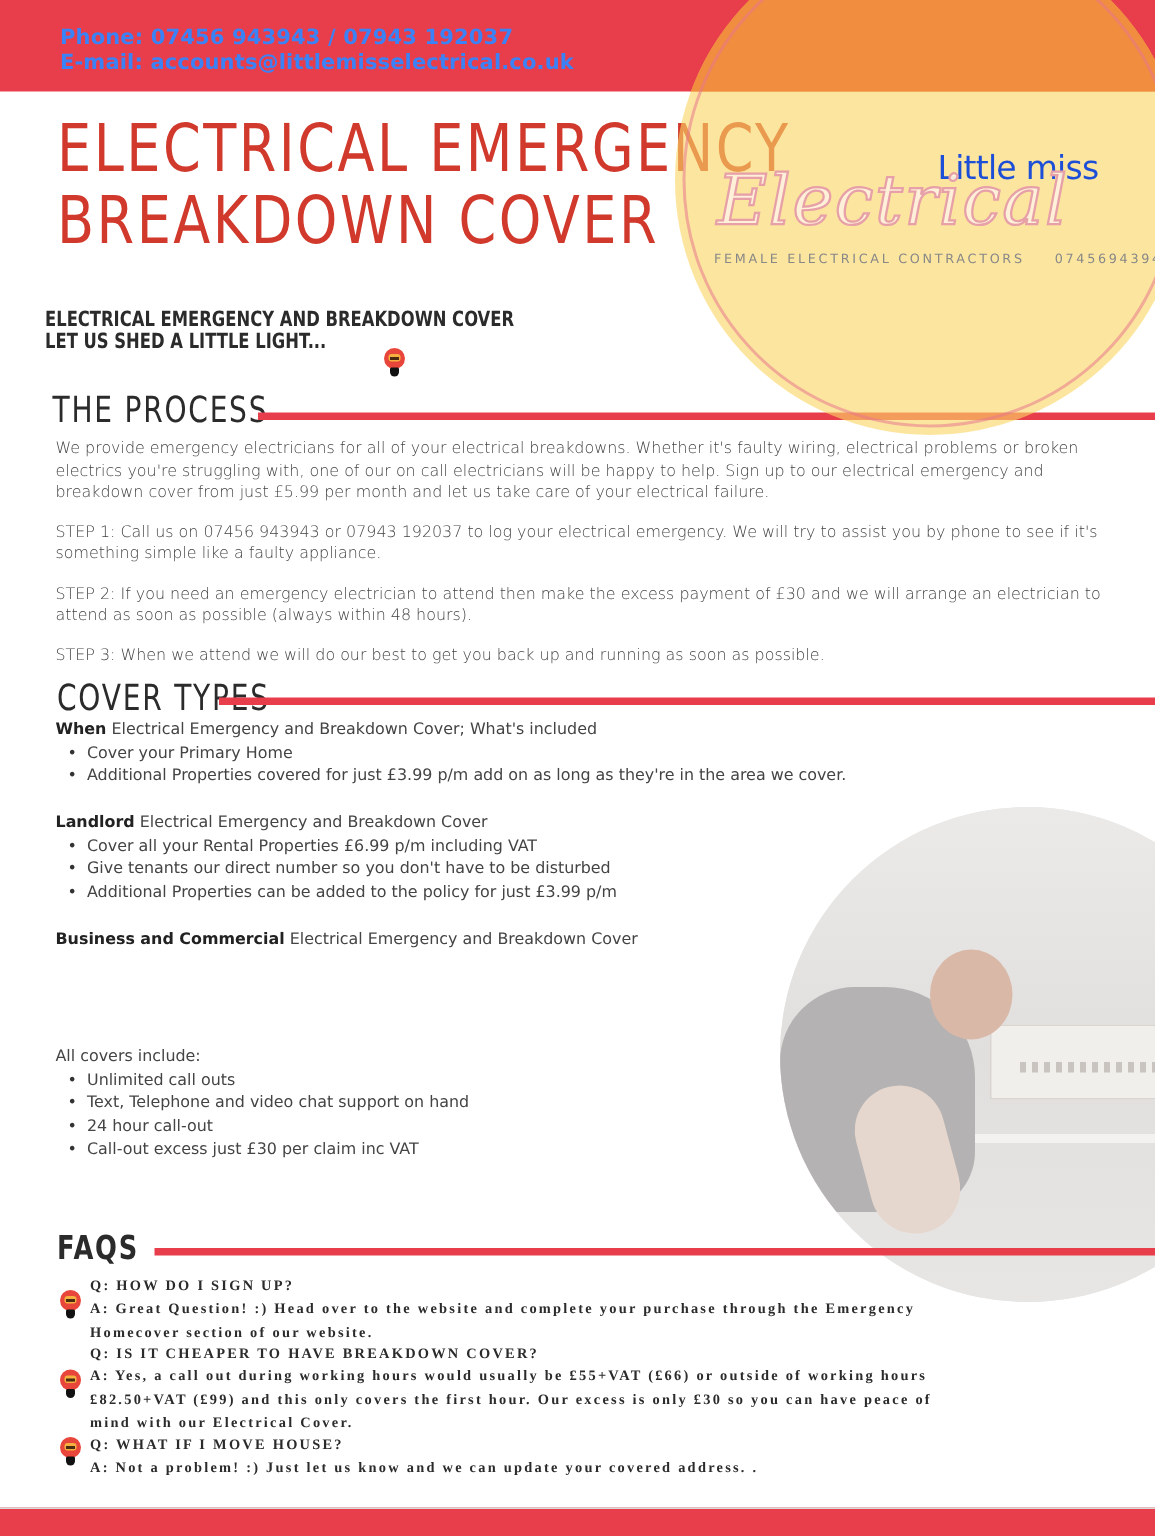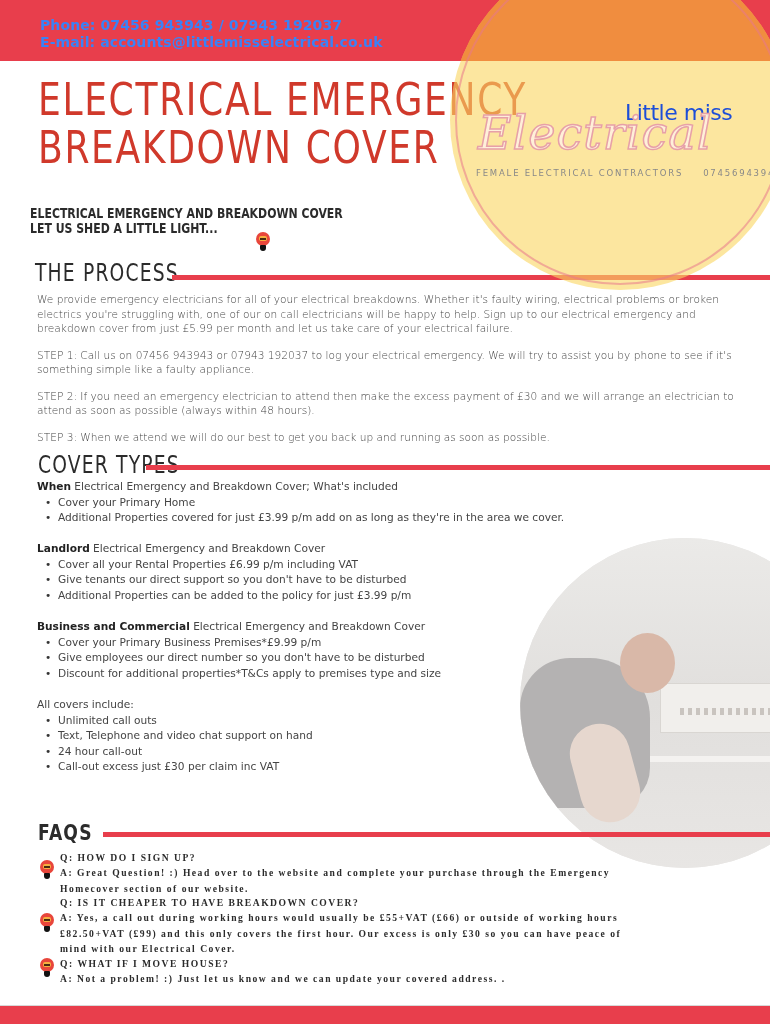--- a/index.html
+++ b/index.html
@@ -129,32 +129,27 @@
   <ul>
     <li>Cover your Primary Home</li>
     <li>Additional Properties covered for just £3.99 p/m add on as long as they're in the area we cover.</li>
   </ul>
 </div>
 
 <div class="cover-block" style="top:541px;">
   <div><b>Landlord</b><span> Electrical Emergency and Breakdown Cover</span></div>
   <ul>
     <li>Cover all your Rental Properties £6.99 p/m including VAT</li>
-    <li>Give tenants our direct support so you don't have to be disturbed</li>
+    <li>Give tenants our direct number so you don't have to be disturbed</li>
     <li>Additional Properties can be added to the policy for just £3.99 p/m</li>
   </ul>
 </div>
 
 <div class="cover-block" style="top:619px;">
   <div><b>Business and Commercial</b><span> Electrical Emergency and Breakdown Cover</span></div>
-  <ul>
-    <li>Cover your Primary Business Premises*£9.99 p/m</li>
-    <li>Give employees our direct number so you don't have to be disturbed</li>
-    <li>Discount for additional properties*T&amp;Cs apply to premises type and size</li>
-  </ul>
 </div>
 
 <div class="cover-block" style="top:697px;">
   <div>All covers include:</div>
   <ul>
     <li>Unlimited call outs</li>
     <li>Text, Telephone and video chat support on hand</li>
     <li>24 hour call-out</li>
     <li>Call-out excess just £30 per claim inc VAT</li>
   </ul>

